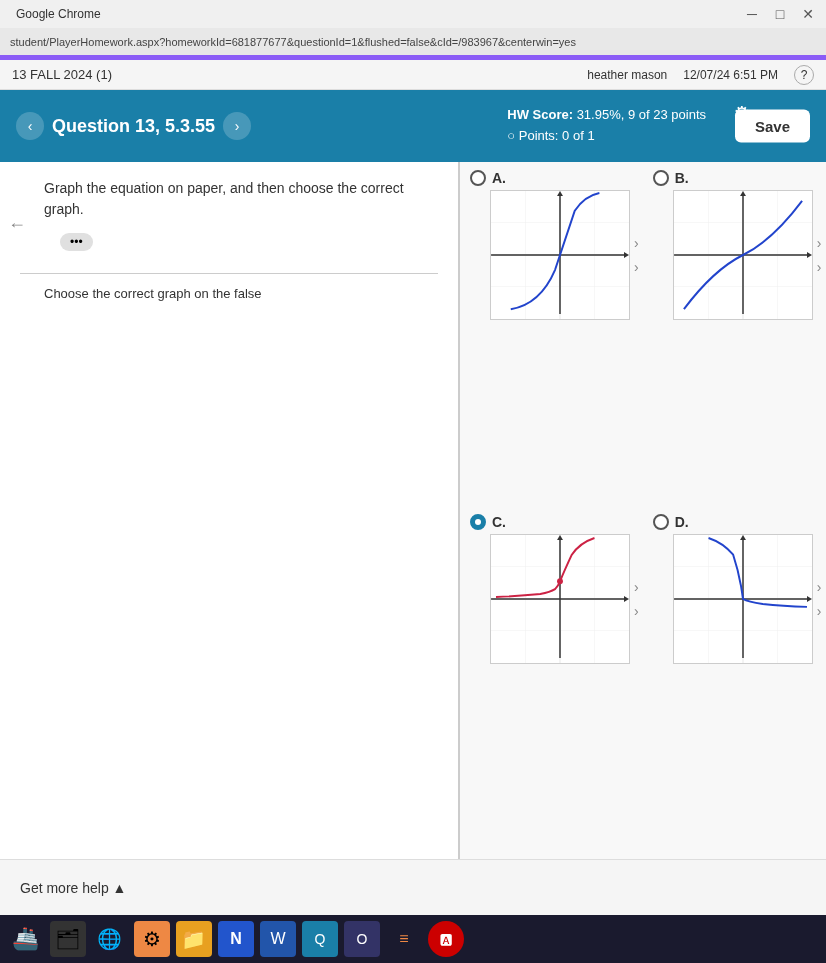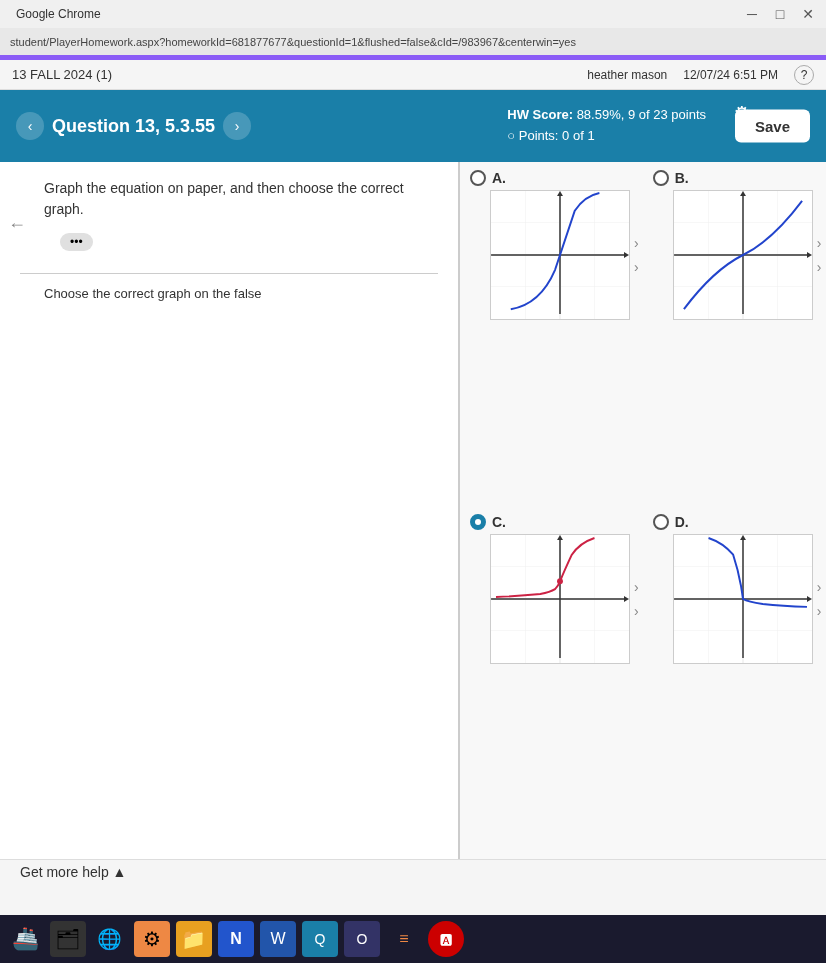--- a/index.html
+++ b/index.html
@@ -263,20 +263,21 @@
       position: relative;
       overflow: hidden;
       margin-left: 24px;
     }
 
     
     .bottom-bar {
       background: #f5f5f5;
       height: 56px;
       display: flex;
+      align-items: center;
       padding: 4px 20px;
       border-top: 1px solid #ddd;
     }
     .get-help {
       font-size: 14px;
       color: #333;
       cursor: pointer;
     }
 
     
@@ -394,21 +395,21 @@
   </div>
 </div>
 
 <div class="question-header">
   <div class="question-nav">
     <button class="nav-btn">‹</button>
     <span class="question-title">Question 13, 5.3.55</span>
     <button class="nav-btn">›</button>
   </div>
   <div class="hw-score">
-    <div><strong>HW Score:</strong> <span>88.59%, 9 of 23 points</span></div>
+    <div><strong>HW Score:</strong> <span>31.95%, 9 of 23 points</span></div>
     <div>○ <span>Points:</span> <span>0 of 1</span></div>
   </div>
   <button class="gear-btn">⚙</button>
   <button class="save-btn">Save</button>
 </div>
 
 <div class="main-content">
 
   <div class="left-panel">
     <span class="back-btn">←</span>

